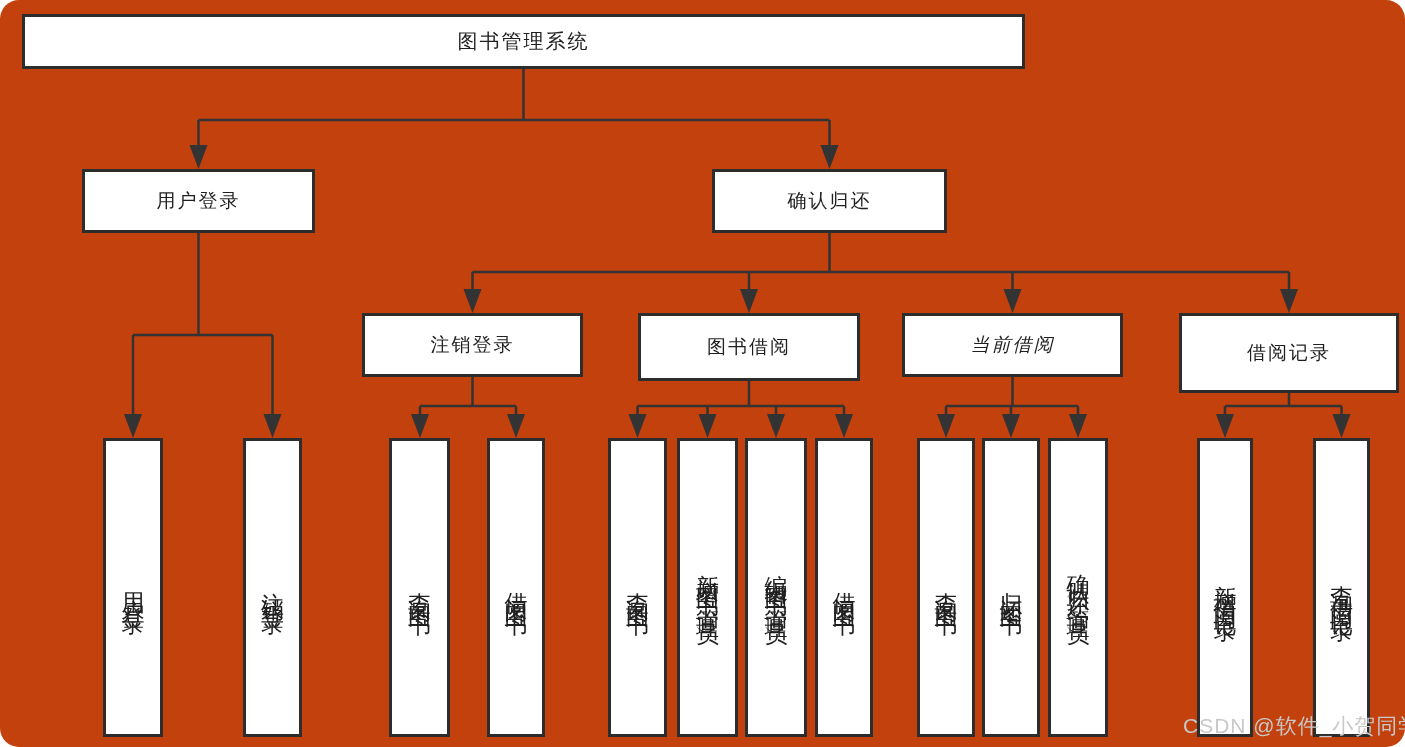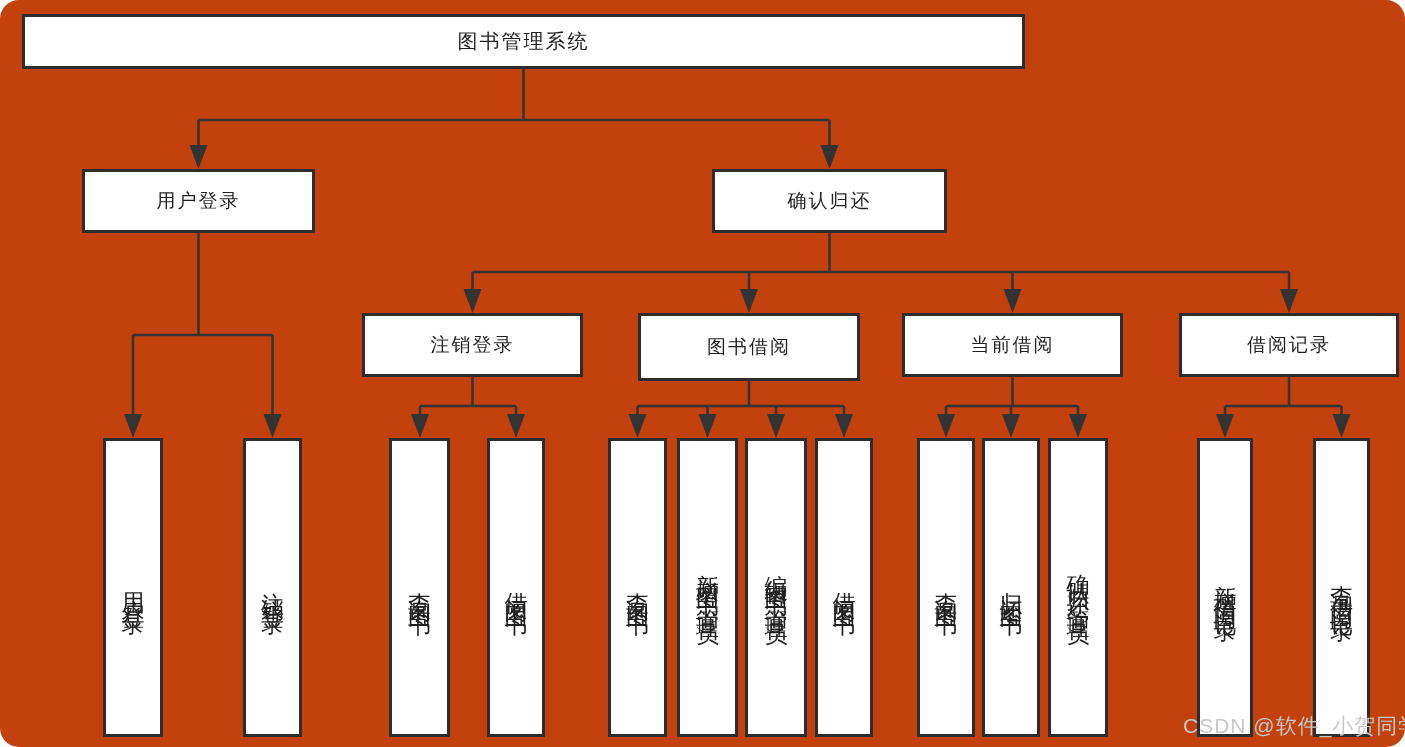--- a/index.html
+++ b/index.html
@@ -93,24 +93,24 @@
   <div class="box node" style="left:712px;top:169px;width:235px;height:64px;">
     <span>确认归还</span>
   </div>
 
   <div class="box node" style="left:362px;top:313px;width:221px;height:64px;">
     <span>注销登录</span>
   </div>
   <div class="box node" style="left:638px;top:313px;width:222px;height:68px;">
     <span>图书借阅</span>
   </div>
-  <div class="box node" style="left:902px;top:313px;width:221px;height:64px;">
+  <div class="box node" style="left:902px;top:313px;width:221px;height:64px;font-style:italic;">
     <span>当前借阅</span>
   </div>
-  <div class="box node" style="left:1179px;top:313px;width:220px;height:64px;">
+  <div class="box node" style="left:1179px;top:313px;width:220px;height:80px;">
     <span>借阅记录</span>
   </div>
 
   <div class="box leaf" style="left:103px;width:60px;">
     <span class="vtext">用户登录</span>
   </div>
   <div class="box leaf" style="left:243px;width:59px;">
     <span class="vtext">注销登录</span>
   </div>
   <div class="box leaf" style="left:389px;width:61px;">

